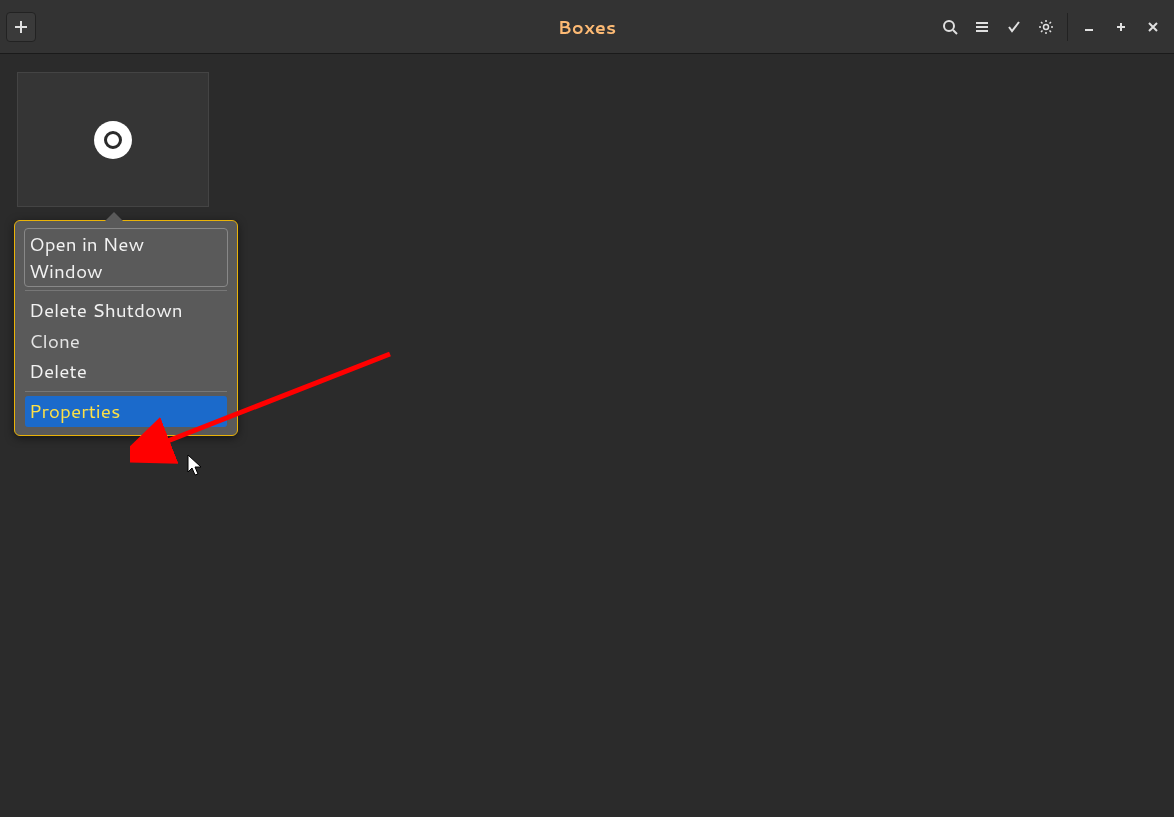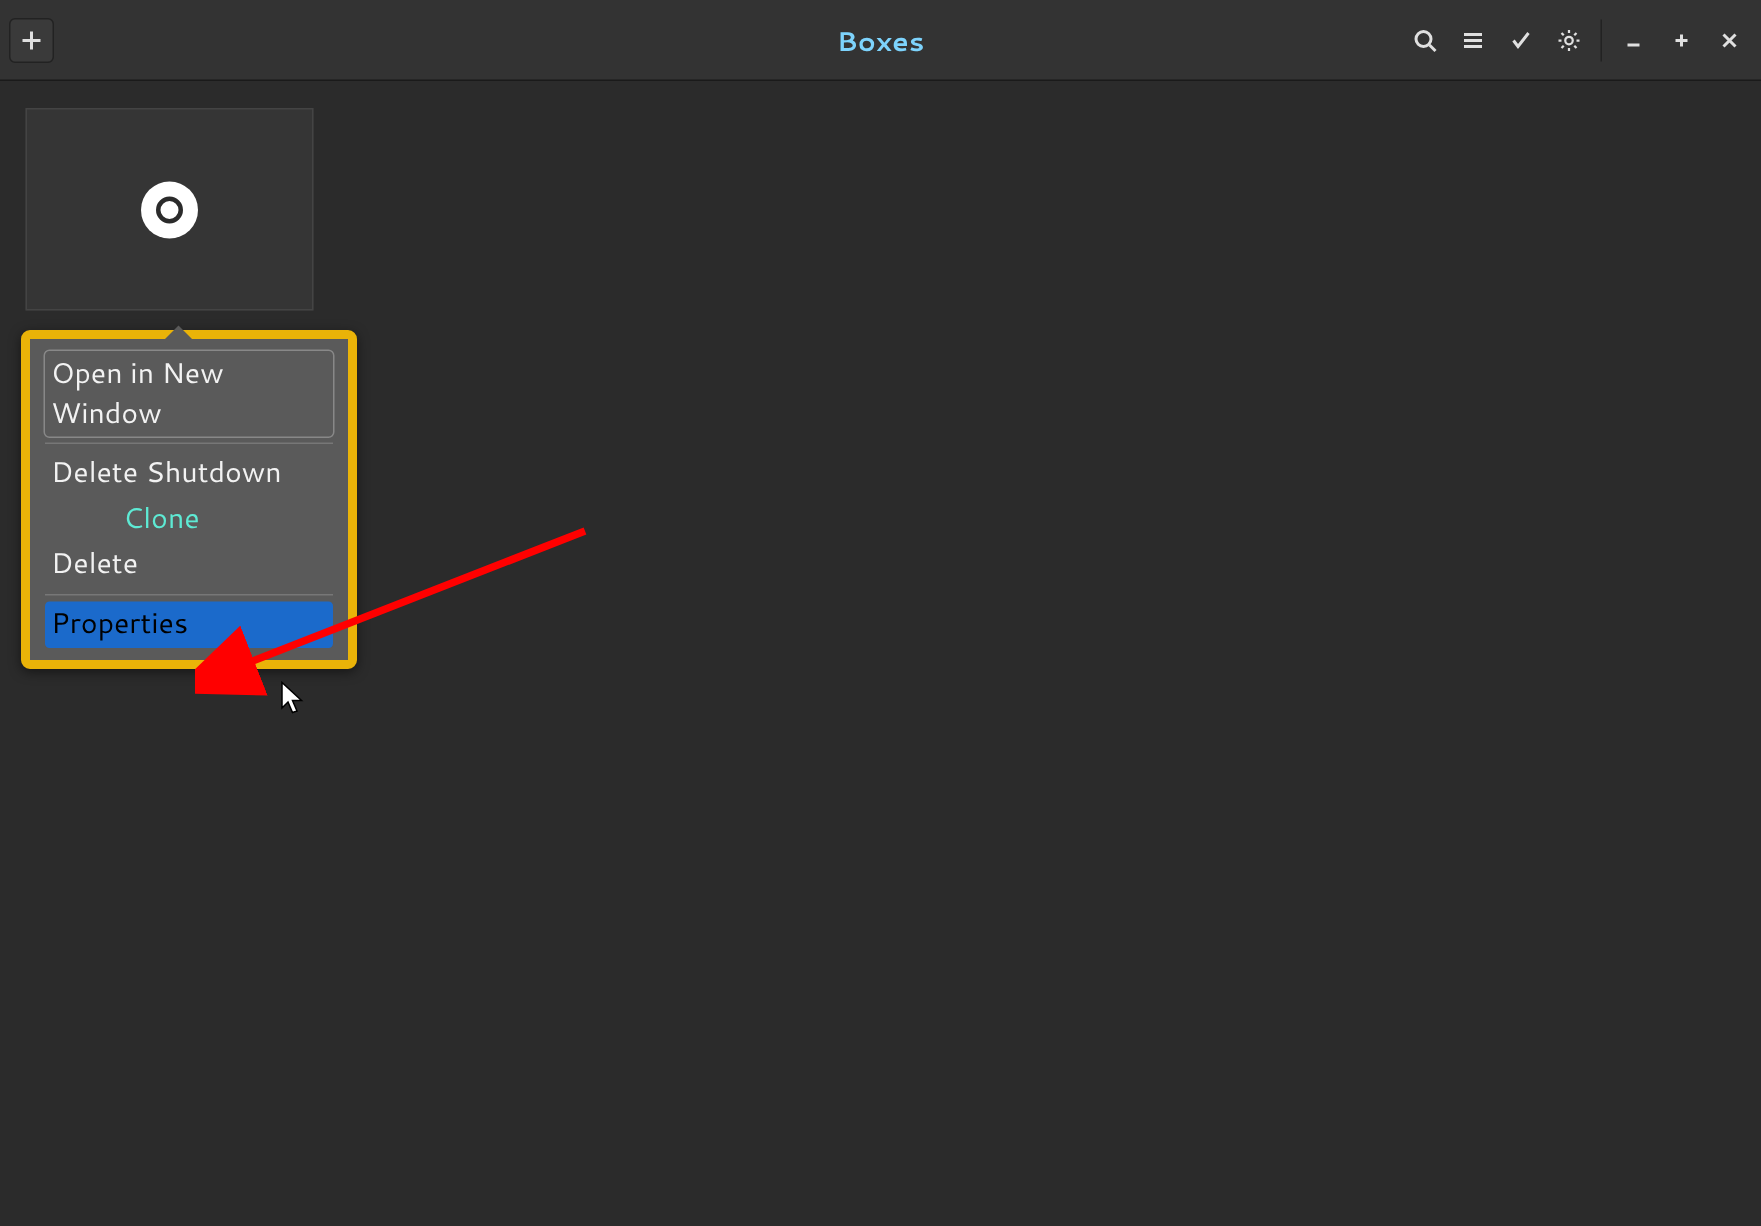--- a/index.html
+++ b/index.html
@@ -38,21 +38,21 @@
     cursor: pointer;
   }
   .hb-button.flat {
     background: transparent;
     border: none;
   }
   .hb-title {
     position: absolute;
     left: 50%;
     transform: translateX(-50%);
-    color: #7dd3fc;
+    color: #fdba74;
     font-weight: bold;
     font-size: 18px;
   }
   .hb-right {
     margin-left: auto;
     display: flex;
     align-items: center;
     padding-right: 6px;
     gap: 2px;
   }
@@ -95,21 +95,21 @@
     height: 12px;
     border: 3px solid #2b2b2b;
     border-radius: 50%;
   }
   .context-menu {
     position: absolute;
     left: 14px;
     top: 166px;
     width: 224px;
     background: #5a5a5a;
-    border: 6px solid #eab308;
+    border: 1px solid #eab308;
     border-radius: 6px;
     box-shadow: 0 2px 8px rgba(0,0,0,0.5);
     padding: 8px 10px;
   }
   .context-menu::before {
     content: "";
     position: absolute;
     top: -9px;
     left: 90px;
     border-left: 9px solid transparent;
@@ -121,27 +121,26 @@
     font-size: 19px;
     padding: 2px 4px;
     cursor: pointer;
     border-radius: 3px;
     line-height: 1.4;
   }
   .menu-item.outlined {
     outline: 1px solid #888;
   }
   .menu-item.disabled {
-    color: #5eead4;
+    color: #e5e5e5;
     cursor: default;
-    margin-left: 48px;
   }
   .menu-item.selected {
     background: #1b6acb;
-    color: #000000;
+    color: #fde047;
   }
   .menu-sep {
     height: 1px;
     background: #777;
     margin: 4px 0;
   }
   .cursor {
     position: absolute;
     left: 187px;
     top: 400px;

